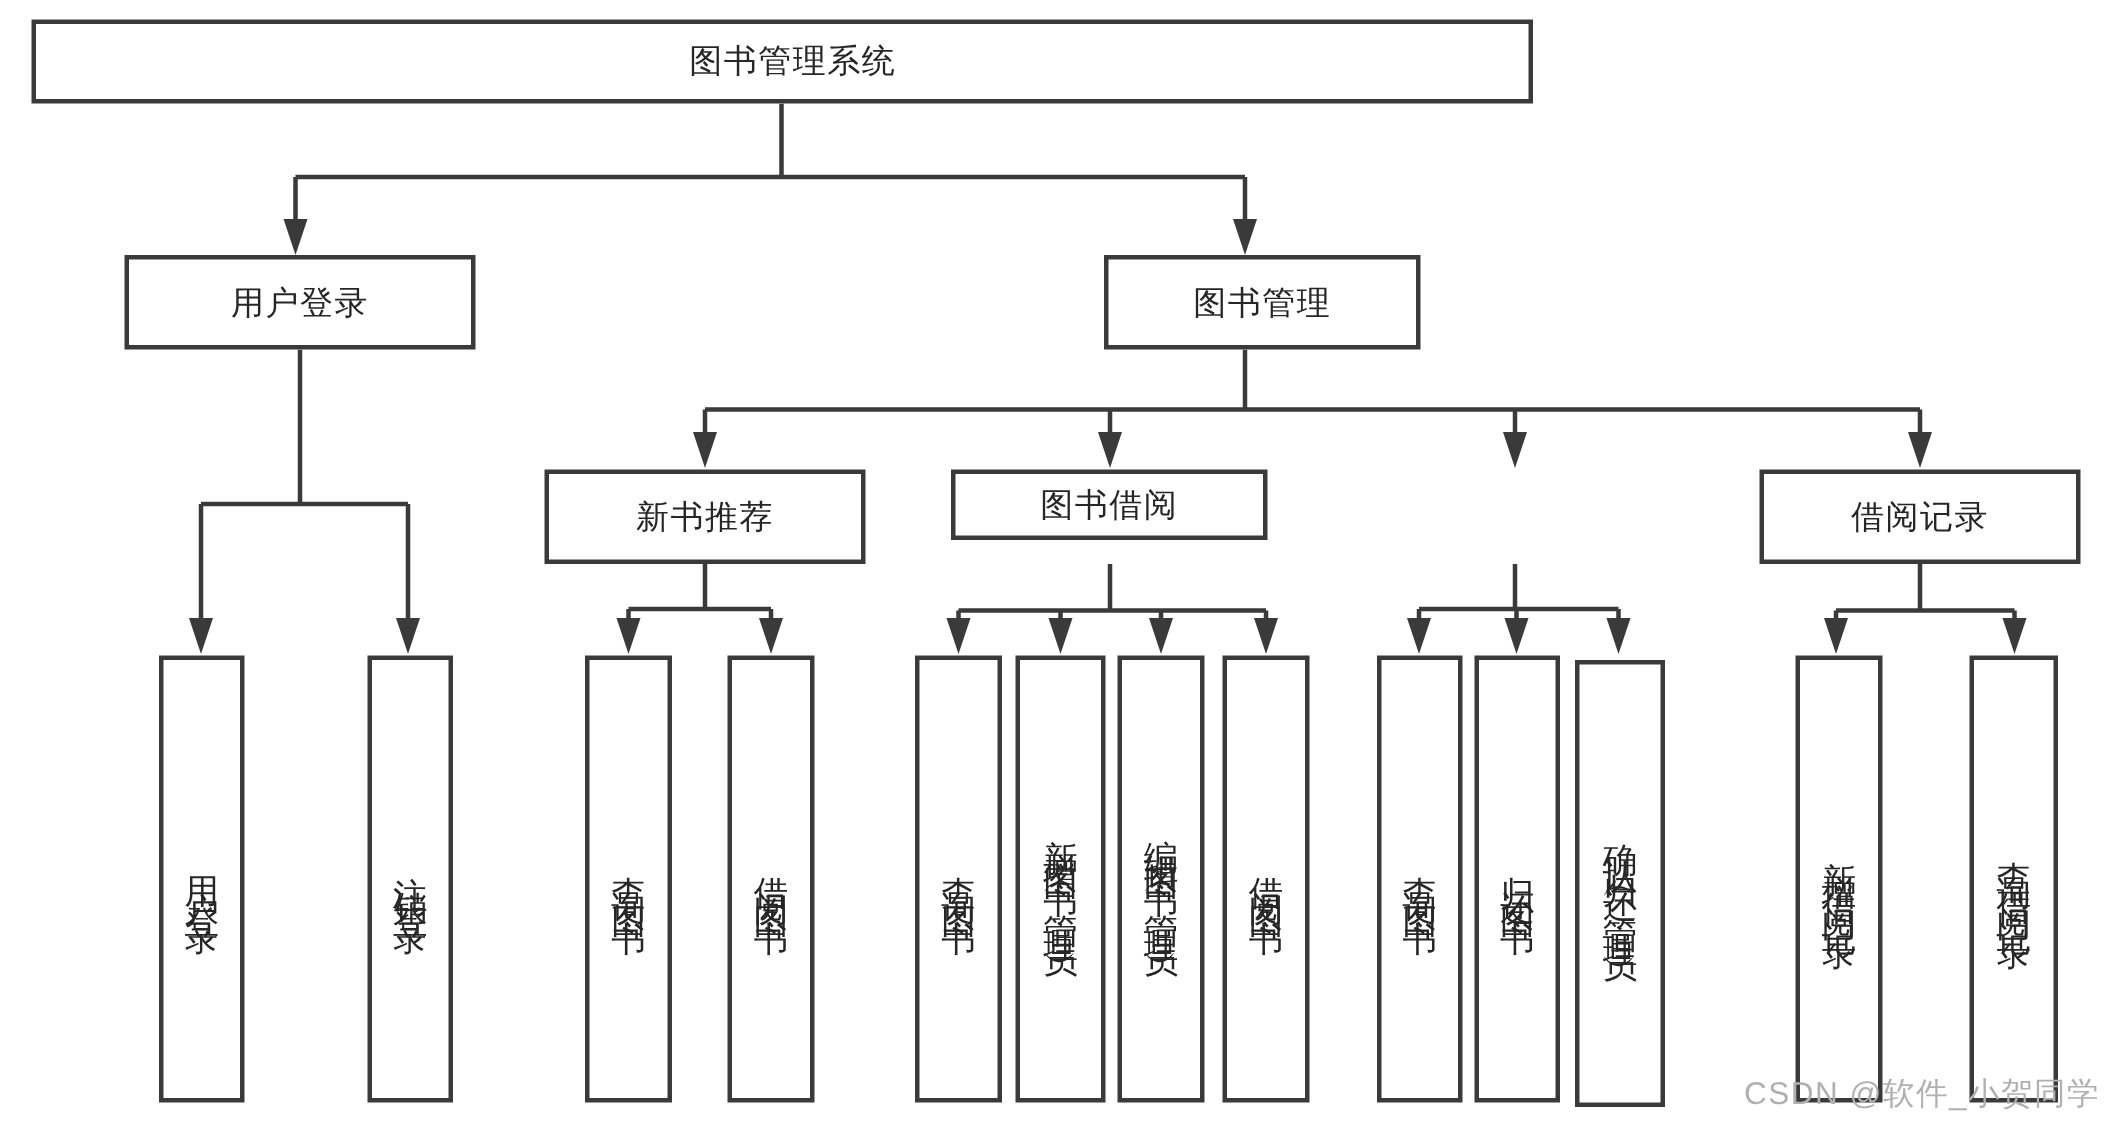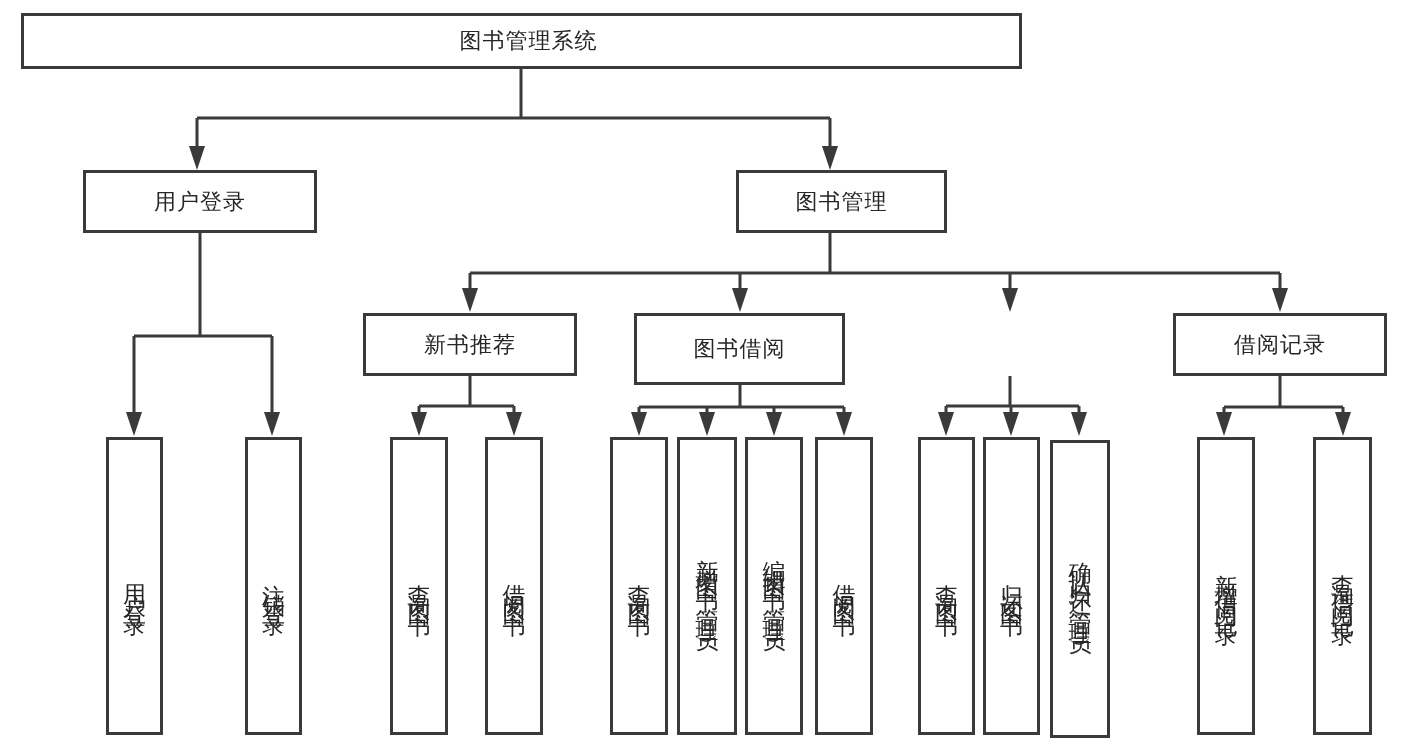--- a/index.html
+++ b/index.html
@@ -90,21 +90,21 @@
   <div class="box hbox" style="left:83px;top:170px;width:234px;height:63px;">
     <span>用户登录</span>
   </div>
   <div class="box hbox" style="left:712px;top:170px;width:211px;height:63px;margin-left:24px;">
     <span>图书管理</span>
   </div>
 
   <div class="box hbox" style="left:363px;top:313px;width:214px;height:63px;">
     <span>新书推荐</span>
   </div>
-  <div class="box hbox" style="left:634px;top:313px;width:211px;height:72px;text-align:center;">
+  <div class="box hbox" style="left:634px;top:313px;width:211px;height:47px;text-align:center;">
     <span>图书借阅</span>
   </div>
   <div class="box hbox" style="left:1173px;top:313px;width:214px;height:63px;">
     <span>借阅记录</span>
   </div>
 
   <div class="box vbox" style="left:106px;top:437px;width:57px;height:298px;">
     <span>用户登录</span>
   </div>
   <div class="box vbox" style="left:245px;top:437px;width:57px;height:298px;">
@@ -141,14 +141,15 @@
     <span>确认归还（管理员）</span>
   </div>
 
   <div class="box vbox" style="left:1197px;top:437px;width:58px;height:298px;">
     <span>新增借阅记录</span>
   </div>
   <div class="box vbox" style="left:1313px;top:437px;width:59px;height:298px;">
     <span>查询借阅记录</span>
   </div>
 
+  <div id="watermark">CSDN @软件_小贺同学</div>
 
 </div>
 
 </body></html>

